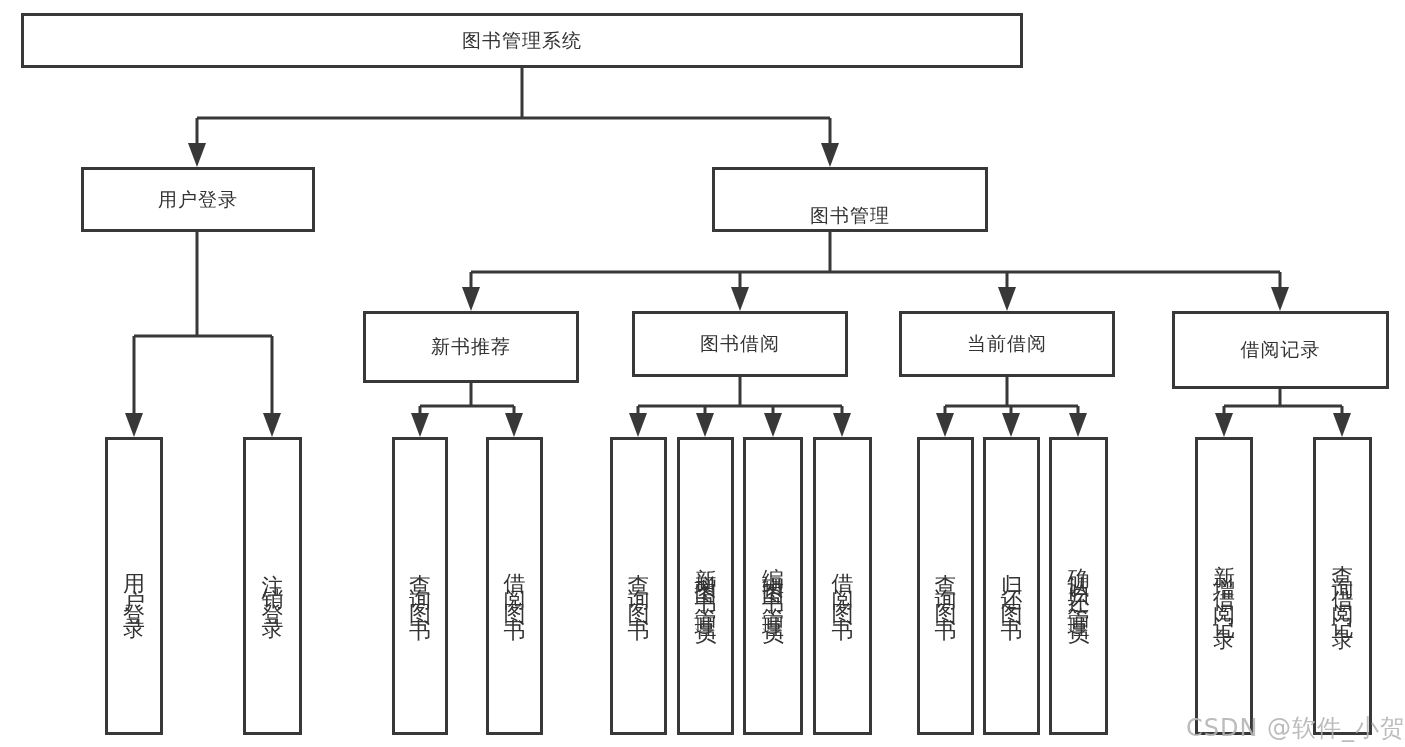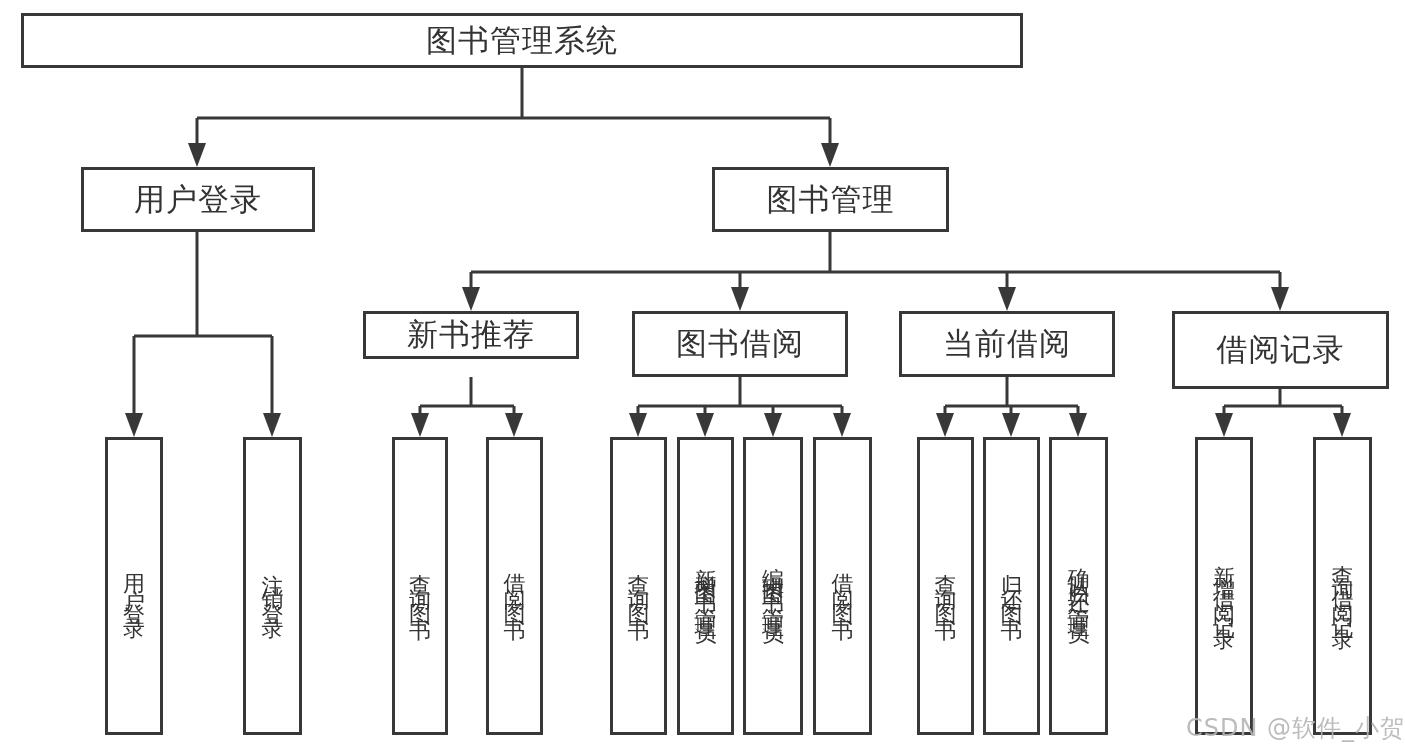--- a/index.html
+++ b/index.html
@@ -12,21 +12,21 @@
     overflow:hidden;
   }
   #connectors{position:absolute;left:0;top:0;width:1405px;height:747px;}
   .node{
     position:absolute;
     background:#ffffff;
     border:3px solid #383838;
     box-sizing:border-box;
     display:flex;align-items:center;justify-content:center;
   }
-  .hbox{font-size:31px;letter-spacing:1px;white-space:nowrap;font-family:Liberation Serif, serif;}
+  .hbox{font-size:19px;letter-spacing:1px;white-space:nowrap;font-family:Liberation Serif, serif;}
   .vbox .vtext{
     writing-mode:vertical-rl;
     text-orientation:mixed;
     font-size:22px;
     line-height:1;
     white-space:nowrap;
   }
   .sp4{letter-spacing:15px;}
   .sp6{letter-spacing:13px;}
   .sp9{letter-spacing:8px;}
@@ -82,25 +82,25 @@
     <polygon fill="#383838" stroke="none" points="1333,413 1351,413 1342,437"></polygon>
   </svg>
 
   <div class="node hbox" style="left:21px;top:13px;width:1002px;height:55px;">
     <span>图书管理系统</span>
   </div>
 
   <div class="node hbox" style="left:81px;top:167px;width:234px;height:65px;">
     <span>用户登录</span>
   </div>
-  <div class="node hbox" style="left:712px;top:167px;width:237px;height:65px;">
+  <div class="node hbox" style="left:712px;top:167px;width:276px;height:65px;align-items:flex-end;">
     <span>图书管理</span>
   </div>
 
-  <div class="node hbox" style="left:363px;top:311px;width:216px;height:48px;">
+  <div class="node hbox" style="left:363px;top:311px;width:216px;height:72px;">
     <span>新书推荐</span>
   </div>
   <div class="node hbox" style="left:899px;top:311px;width:216px;height:66px;">
     <span>当前借阅</span>
   </div>
   <div class="node hbox" style="left:632px;top:311px;width:216px;height:66px;">
     <span>图书借阅</span>
   </div>
   <div class="node hbox" style="left:1172px;top:311px;width:217px;height:78px;">
     <span>借阅记录</span>

